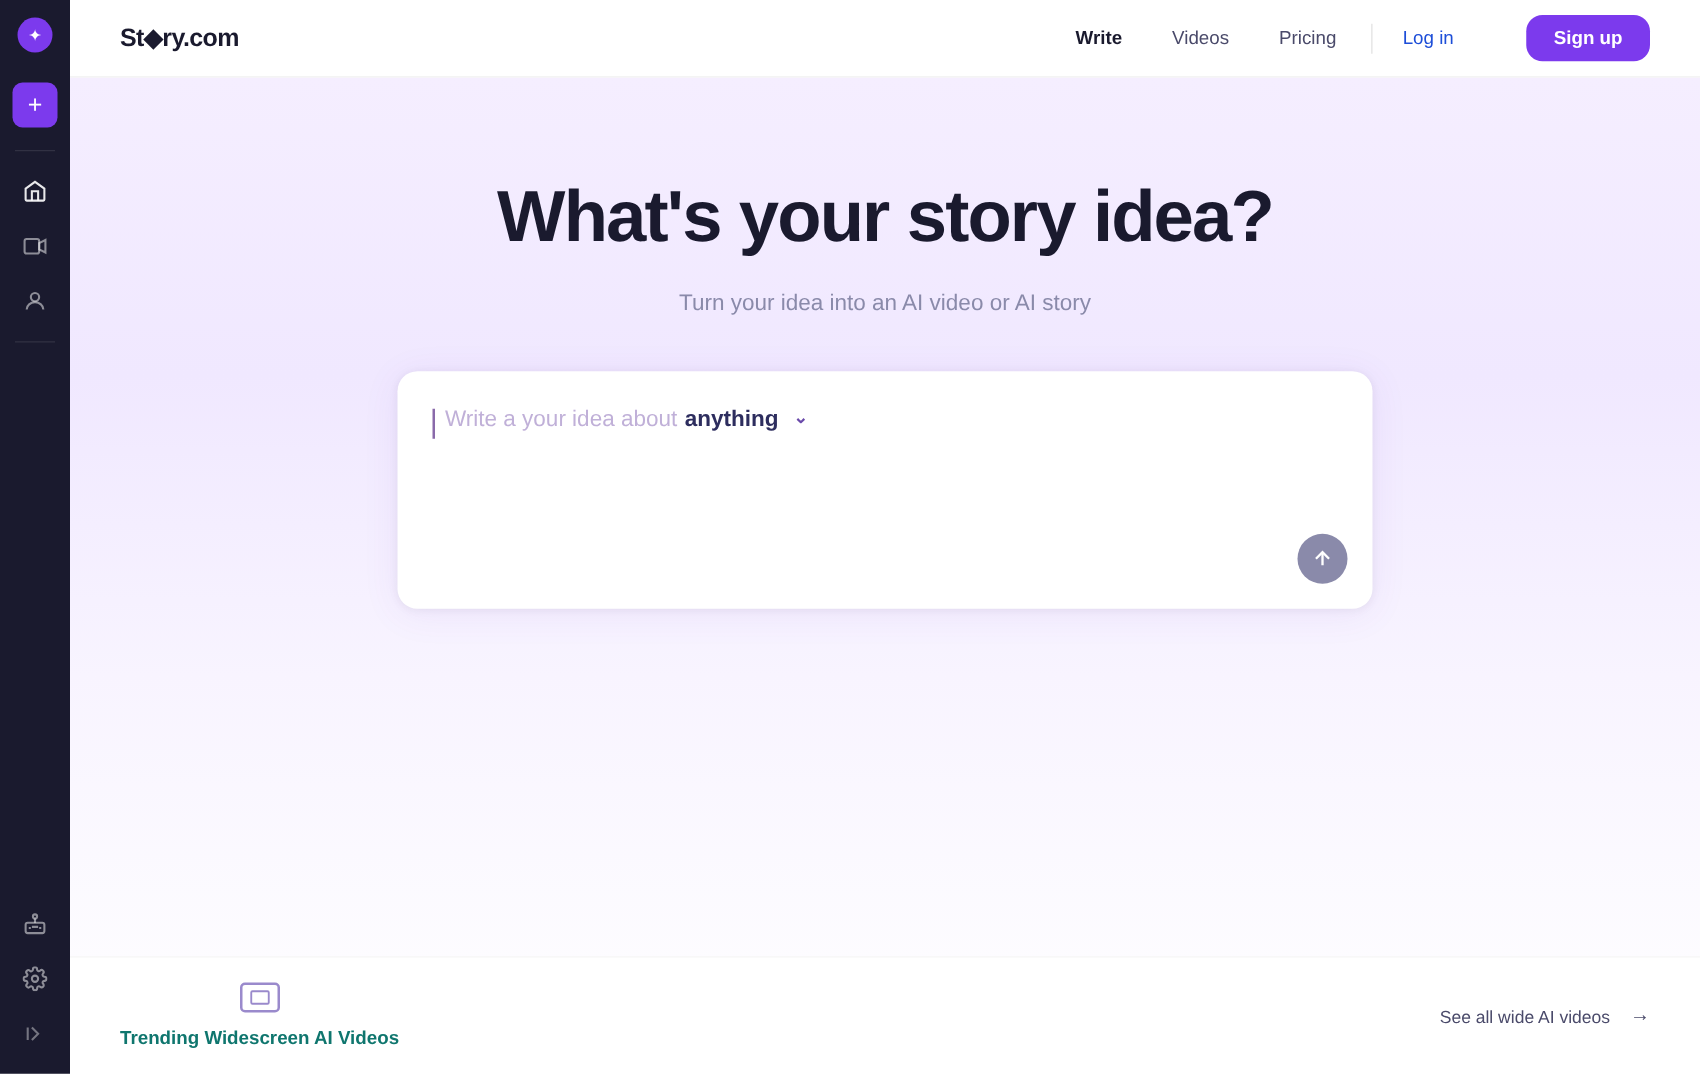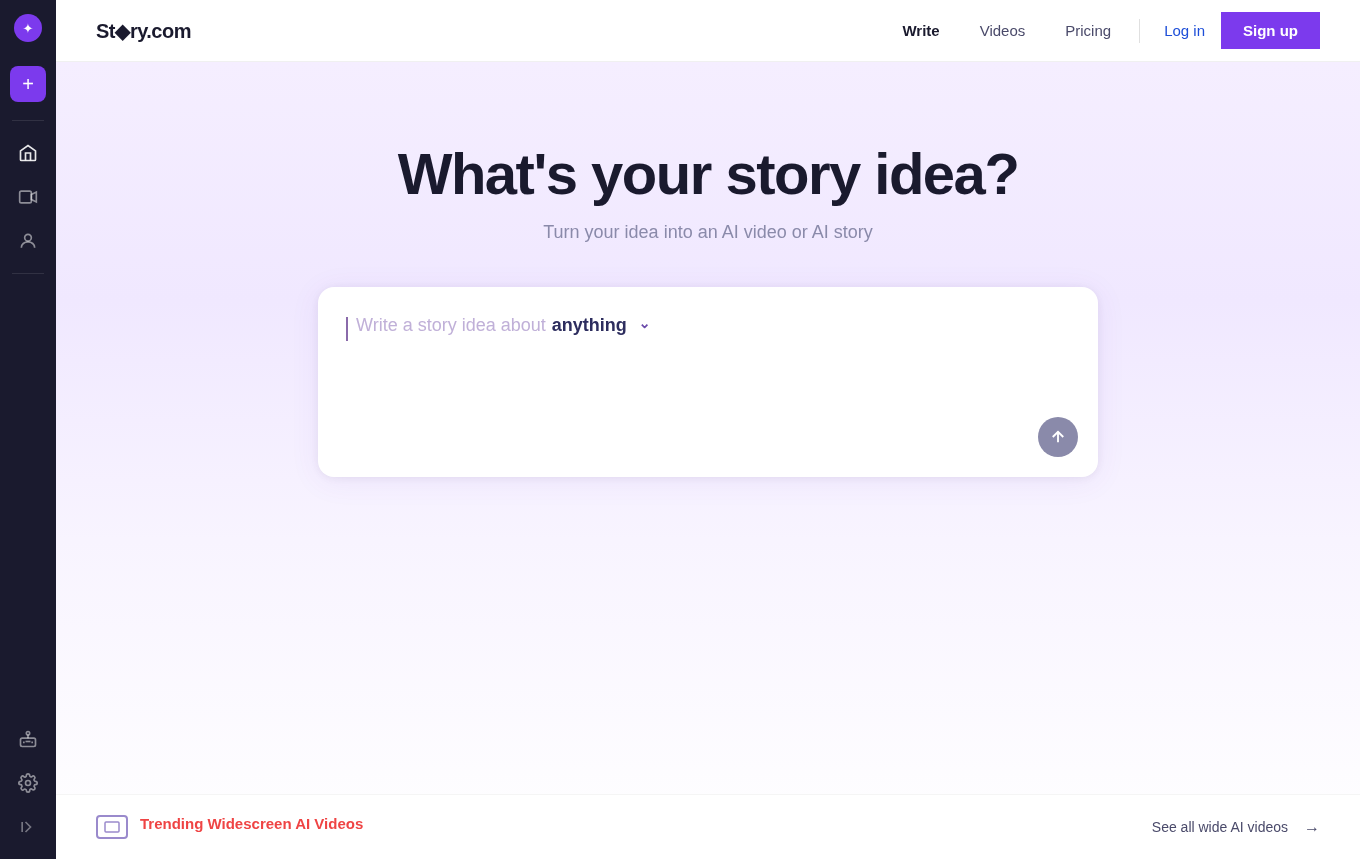--- a/index.html
+++ b/index.html
@@ -190,25 +190,26 @@
       font-size: 15px;
       color: #1d4ed8;
       cursor: pointer;
       padding: 8px 16px;
     }
 
     .topnav-signup {
       background: #7c3aed;
       color: white;
       border: none;
-      border-radius: 0;
+      border-radius: 13px;
       padding: 10px 22px;
       font-size: 15px;
       font-weight: 600;
       cursor: pointer;
+      margin-left: 42px;
     }
 
     
     .hero {
       flex: 1;
       background: linear-gradient(180deg, #f5eeff 0%, #f0e8ff 30%, #f8f4ff 60%, #ffffff 100%);
       display: flex;
       flex-direction: column;
       align-items: center;
       padding-top: 80px;
@@ -216,21 +217,21 @@
       overflow: hidden;
     }
 
     .hero-title {
       font-size: 58px;
       font-weight: 700;
       color: #1a1a2e;
       text-align: left;
       letter-spacing: -1.5px;
       line-height: 1.1;
-      margin-bottom: 16px;
+      margin-bottom: 26px;
     }
 
     .hero-subtitle {
       font-size: 18px;
       color: #8a8aaa;
       text-align: center;
       margin-bottom: 44px;
     }
 
     
@@ -318,24 +319,26 @@
       justify-content: space-between;
       border-top: 1px solid rgba(0,0,0,0.04);
       position: absolute;
       bottom: 0;
       left: 0;
       right: 0;
     }
 
     .trending-label {
       display: flex;
+      align-items: center;
       gap: 12px;
       font-size: 15px;
       font-weight: 600;
-      color: #ef4444;
+      color: #0f766e;
+      flex-direction: column;
     }
 
     .trending-icon {
       width: 32px;
       height: 24px;
       border: 2px solid #9a8acc;
       border-radius: 4px;
       display: flex;
       align-items: center;
       justify-content: center;
@@ -438,21 +441,21 @@
   </nav>
 
   <div class="hero">
     <h1 class="hero-title">What's your story idea?</h1>
     <p class="hero-subtitle">Turn your idea into an AI video or AI story</p>
 
     <div class="story-card">
       <div class="story-input-area">
         <div class="story-cursor"></div>
         <div class="story-placeholder">
-          <span class="story-placeholder-main">Write a story idea about</span>
+          <span class="story-placeholder-main">Write a your idea about</span>
           <span class="story-placeholder-topic">
             <span>anything</span>
             <span class="chevron">⌄</span>
           </span>
         </div>
       </div>
 
       <button class="story-submit">
         <svg viewBox="0 0 24 24" fill="none" stroke="white" stroke-width="2.5">
           <line x1="12" y1="19" x2="12" y2="5"></line>

